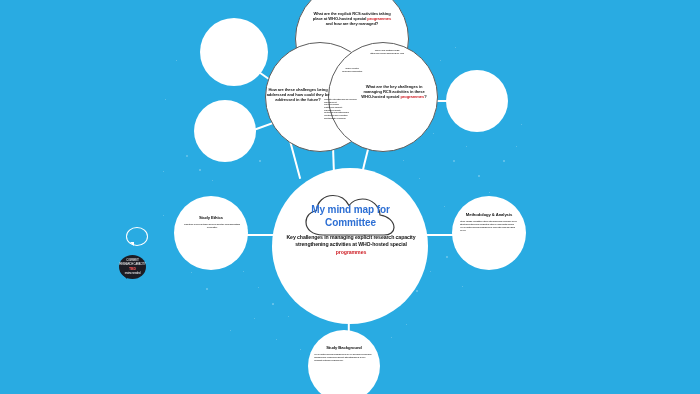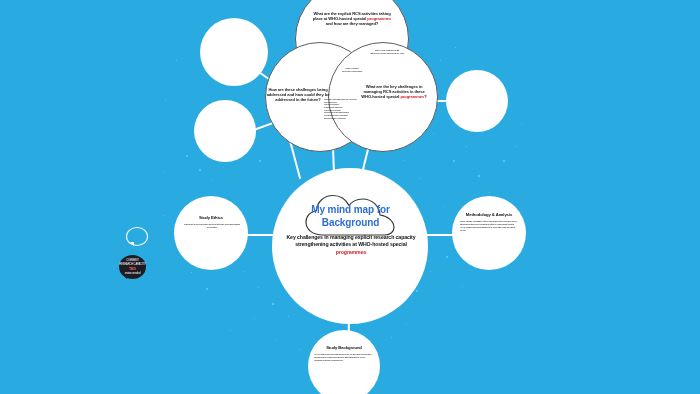--- a/index.html
+++ b/index.html
@@ -213,21 +213,21 @@
   <div class="circle" id="hub"></div>
 
   <svg class="cloud" viewBox="0 0 190 88">
     <path d="M40,84 C18,84 6,72 6,58 C6,46 15,37 27,35 C28,18 42,5 60,5
              C74,5 86,13 92,25 C98,17 108,12 119,12 C138,12 153,26 154,44
              C170,46 182,57 182,69 C182,78 174,84 162,84 Z" fill="none" stroke="#3a3a3a" stroke-width="2.4" stroke-linejoin="round"></path>
   </svg>
 
   <div id="hub-title">
     <div>My mind map for</div>
-    <div>Background</div>
+    <div>Committee</div>
   </div>
 
   <div id="hub-body">
     <span>Key challenges in managing explicit research capacity strengthening activities at WHO-hosted special </span><span class="hl">programmes</span>
   </div>
 
   <div class="circle" style="left:174px;top:196px;width:74px;height:74px;"></div>
   <div class="sat-title" style="left:180px;top:215px;width:62px;font-size:4.2px;">Study Ethics</div>
   <div class="sat-body" style="left:184px;top:223px;width:56px;font-size:2.5px;text-align:center;">This study received ethics approval from the Research Ethics Committee</div>
 

